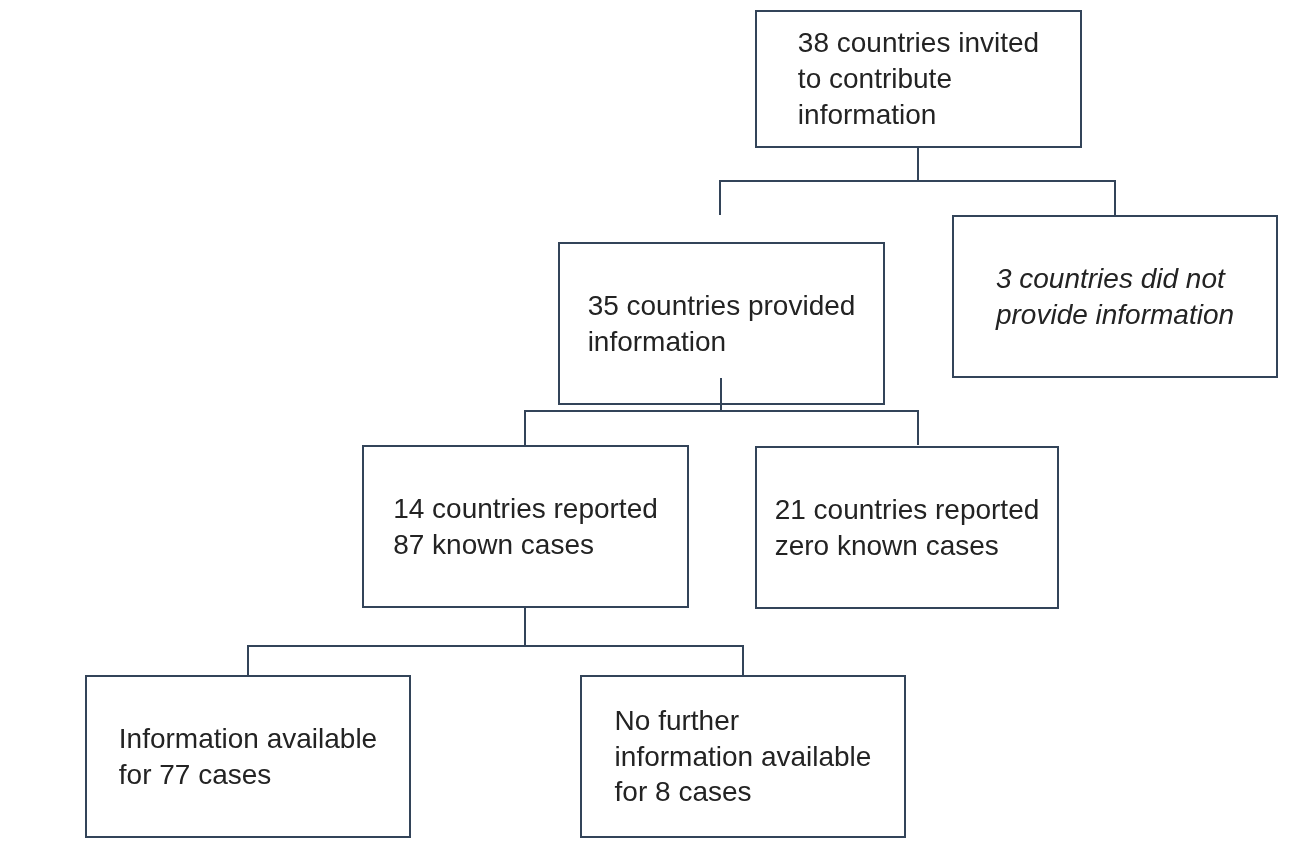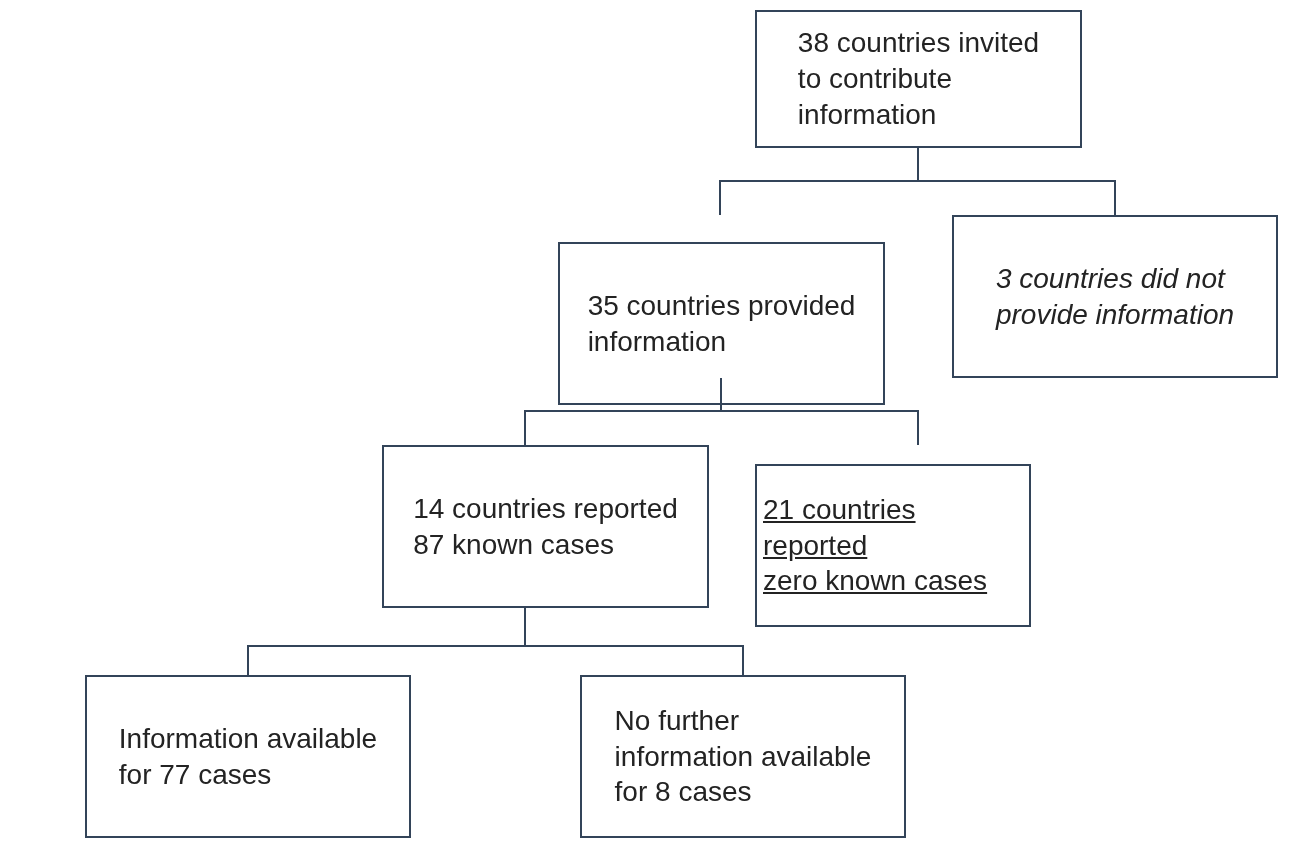--- a/index.html
+++ b/index.html
@@ -64,24 +64,24 @@
 information</div>
 
   <div class="node" style="left:952px; top:215px; width:326px; height:163px;font-style:italic;">3 countries did not
 provide information</div>
 
   <div class="v-line" style="left:720px; top:378px; height:34px;"></div>
   <div class="h-line" style="left:524px; top:410px; width:395px;"></div>
   <div class="v-line" style="left:524px; top:410px; height:35px;"></div>
   <div class="v-line" style="left:917px; top:410px; height:35px;"></div>
 
-  <div class="node" style="left:362px; top:445px; width:327px; height:163px;margin-left:20px;">14 countries reported
+  <div class="node" style="left:362px; top:445px; width:327px; height:163px;">14 countries reported
 87 known cases</div>
 
-  <div class="node" style="left:755px; top:464px; width:276px; height:163px;text-decoration:underline;">21 countries reported
+  <div class="node" style="left:755px; top:446px; width:304px; height:163px;">21 countries reported
 zero known cases</div>
 
   <div class="v-line" style="left:524px; top:608px; height:39px;"></div>
   <div class="h-line" style="left:247px; top:645px; width:497px;"></div>
   <div class="v-line" style="left:247px; top:645px; height:30px;"></div>
   <div class="v-line" style="left:742px; top:645px; height:30px;"></div>
 
   <div class="node" style="left:85px; top:675px; width:326px; height:163px;">Information available
 for 77 cases</div>
 

